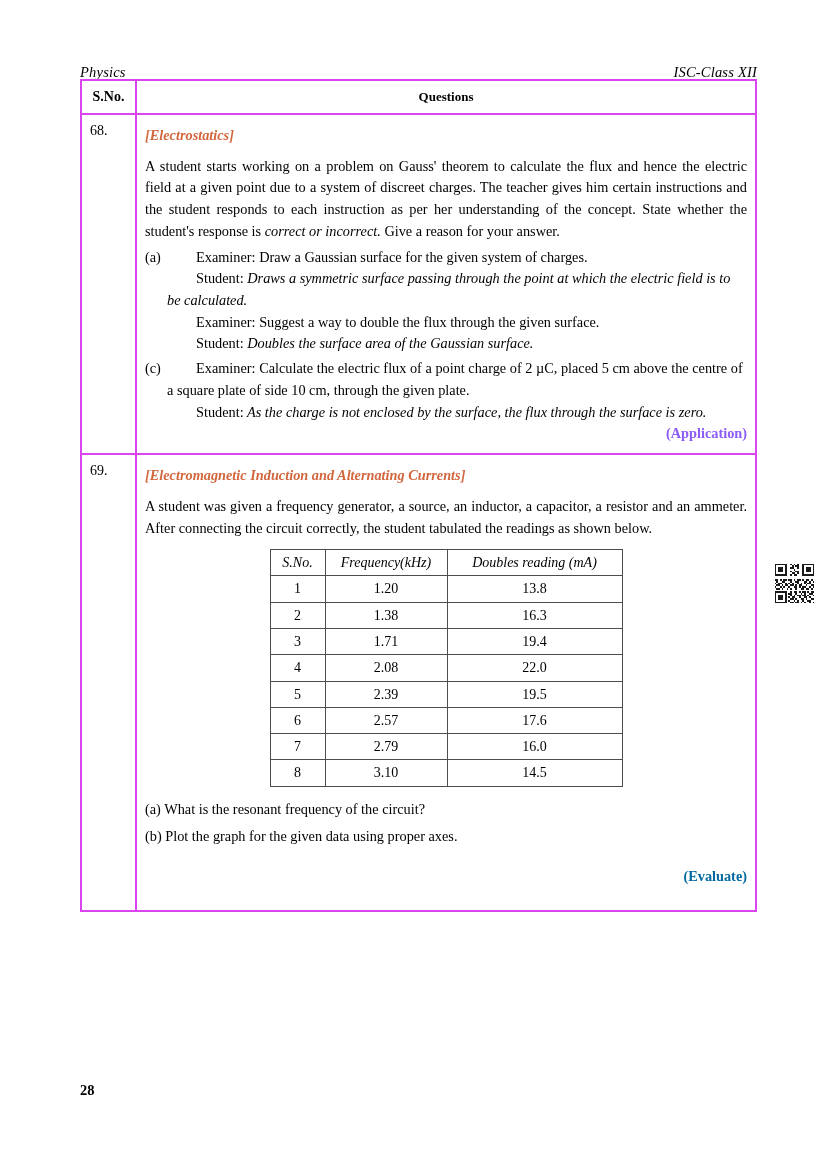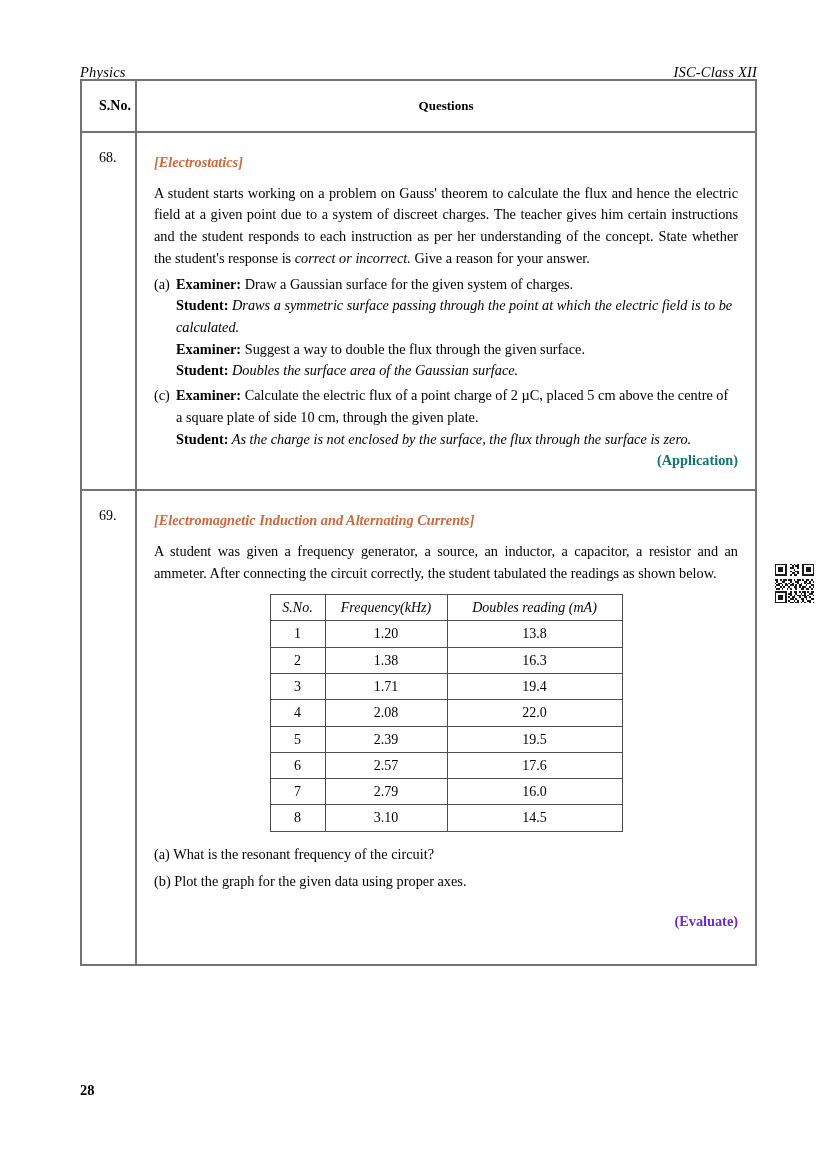--- a/index.html
+++ b/index.html
@@ -33,23 +33,23 @@
   
   .qtable {
     position: absolute;
     left: 80px;
     top: 79px;
     width: 677px;
     border-collapse: collapse;
     table-layout: fixed;
   }
   .qtable td, .qtable th {
-    border: 2px solid #737373;
+    border: 2px solid #d946ef;
     vertical-align: top;
-    padding: 17px;
+    padding: 8px;
   }
   .col-sno { width: 55px; }
 
   .th-sno, .th-questions {
     text-align: center;
     font-weight: bold;
     font-size: 13px;
     padding: 10px 0 9px 0;
     vertical-align: middle;
     font-family: "Liberation Serif", serif;
@@ -75,43 +75,43 @@
     font-size: 14.3px;
     margin: 2px 0 9px 0;
   }
   .para {
     margin: 0 0 4px 0;
     text-align: justify;
     text-justify: inter-word;
   }
 
   .it { font-style: italic; }
-  .bd { font-weight: bold; }
+  .bd { font-weight: normal; margin-left: 29px; }
 
   .qitem {
     display: flex;
     margin-top: 3px;
   }
   .qitem-mark {
     width: 22px;
     flex: 0 0 22px;
   }
   .qitem-body { flex: 1 1 auto; }
   .dialog-line { margin: 0; }
 
   .skill {
-    color: #6d28d9;
+    color: #0369a1;
     font-weight: bold;
     text-align: right;
     margin-top: 0;
   }
   .skill-block {
     display: block;
     text-align: right;
-    color: #0f766e;
+    color: #8b5cf6;
     font-weight: bold;
   }
 
   
   .datatable-wrap {
     display: flex;
     justify-content: center;
     margin: 10px 0 12px 0;
   }
   .datatable {

